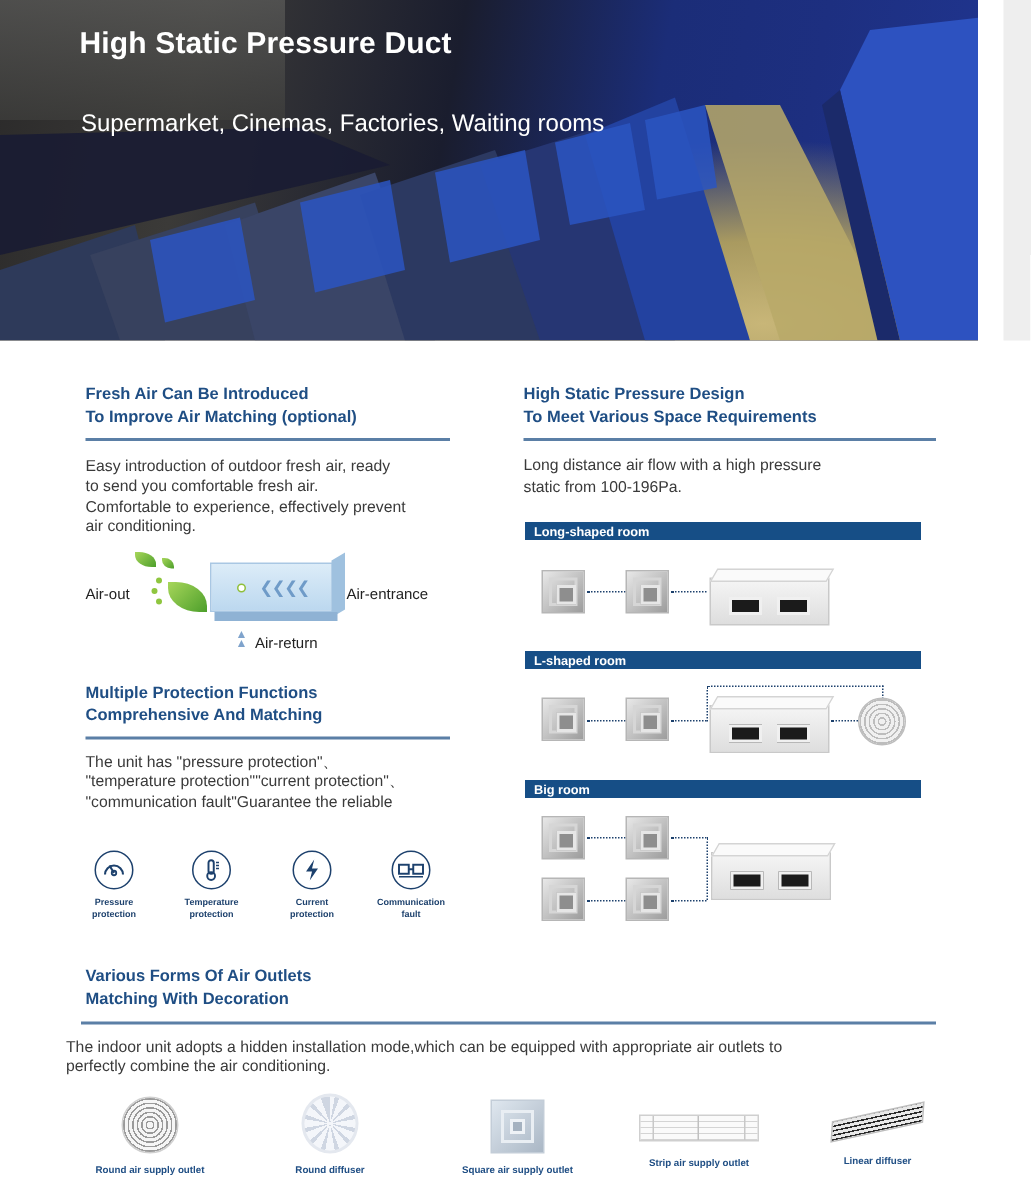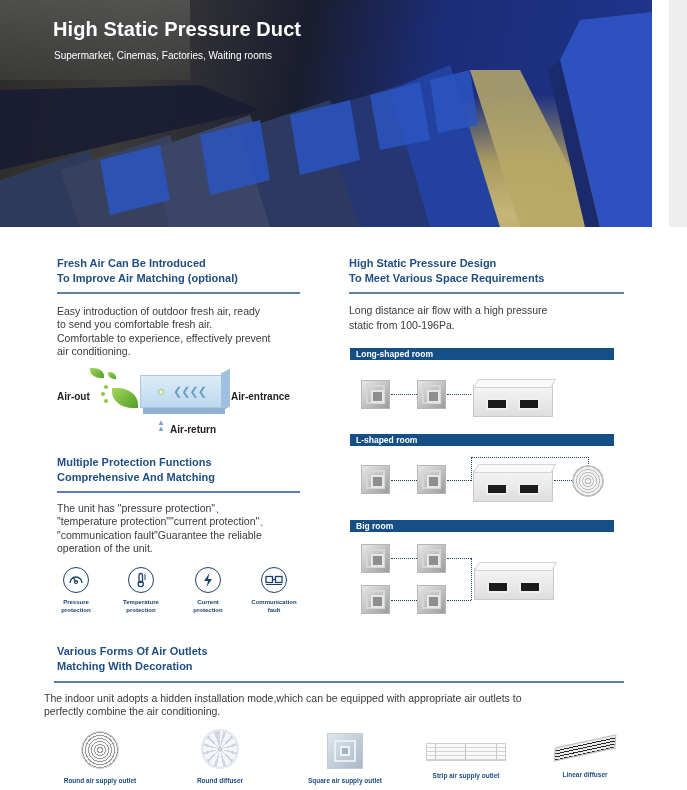--- a/index.html
+++ b/index.html
@@ -10,29 +10,29 @@
   .hero { position: absolute; left: 0; top: 0; width: 652px; height: 227px; overflow: hidden;
     background:
       radial-gradient(ellipse at 78% 95%, #c8b678 0%, #a99a60 18%, rgba(120,110,70,0) 40%),
       linear-gradient(100deg, #2b2a2a 0%, #3b3a38 20%, #1a1d2e 45%, #1b2d78 65%, #1d2f80 80%, #203590 100%);
   }
   .hero-strip { position: absolute; left: 669px; top: 0; width: 18px; height: 227px; background: #eeeeee; }
   .hero .screen { position: absolute; left: 0; top: 0; width: 190px; height: 80px;
     background: linear-gradient(180deg, #5a5a58, #3e3e3c); opacity: .75; }
   .hero .seats { position: absolute; left: 0; top: 0; width: 669px; height: 227px; }
   .hero-title { position: absolute; left: 53px; top: 18px; font-size: 20px; font-weight: bold; color: #ffffff; letter-spacing: .1px; }
-  .hero-sub { position: absolute; left: 54px; top: 50px; font-size: 10px; color: #ffffff; }
+  .hero-sub { position: absolute; left: 54px; top: 74px; font-size: 16px; color: #ffffff; }
 
   
   .h2 { position: absolute; font-size: 11px; font-weight: bold; color: #1f4e84; line-height: 15px; }
   .rule { position: absolute; height: 2px; background: #5b7fa6; }
   .body-text { position: absolute; font-size: 10.5px; color: #3a3a3a; line-height: 13.3px; }
 
   
-  .fa-label { position: absolute; font-size: 10px; font-weight: bold; color: #222; }
+  .fa-label { position: absolute; font-size: 10px; font-weight: normal; color: #222; }
   .duct-box { position: absolute; left: 140px; top: 375px; width: 82px; height: 33px;
     background: linear-gradient(180deg, #dcecf8, #bcd8ef); border: 1px solid #a9c7e3; }
   .duct-box::after { content: ""; position: absolute; right: -9px; top: -5px; width: 9px; height: 38px;
     background: #9fc1df; transform: skewY(-30deg); }
   .duct-bottom { position: absolute; left: 143px; top: 408px; width: 82px; height: 6px; background: #8fb2d4; }
   .led { position: absolute; left: 158px; top: 389px; width: 6px; height: 6px; border-radius: 50%; border: 1.5px solid #8fbf3a; background: #fff; }
   .chev { position: absolute; left: 173px; top: 385px; font-size: 11px; font-weight: bold; color: #6f9bc8; letter-spacing: -1px; }
   .ret-arrow { position: absolute; left: 157px; top: 420px; font-size: 8px; color: #7fa3cc; line-height: 6px; }
   .leaf { position: absolute; border-radius: 0 80% 0 80%; background: linear-gradient(135deg, #a7d65a, #4d9f2b); }
   .dot { position: absolute; border-radius: 50%; background: #8fc63f; }
@@ -132,21 +132,20 @@
 
 <div class="h2" style="left:57px; top:455px;">
   <div>Multiple Protection Functions</div>
   <div>Comprehensive And Matching</div>
 </div>
 <div class="rule" style="left:57px; top:491px; width:243px;"></div>
 <div class="body-text" style="left:57px; top:502px;">
   <div>The unit has "pressure protection"、</div>
   <div>"temperature protection""current protection"、</div>
   <div>"communication fault"Guarantee the reliable</div>
-  <div>operation of the unit.</div>
 </div>
 
 <div class="prot" style="left:49px; top:567px;">
   <div class="ring">
     <svg width="16" height="16" viewBox="0 0 16 16">
         <path d="M2 11 A6 6 0 1 1 14 11" fill="none" stroke="#1d416d" stroke-width="1.4"></path>
         <line x1="8" y1="10" x2="5" y2="5" stroke="#1d416d" stroke-width="1.4"></line>
         <circle cx="8" cy="10" r="1.5" fill="none" stroke="#1d416d" stroke-width="1.2"></circle>
       </svg>
   </div>

